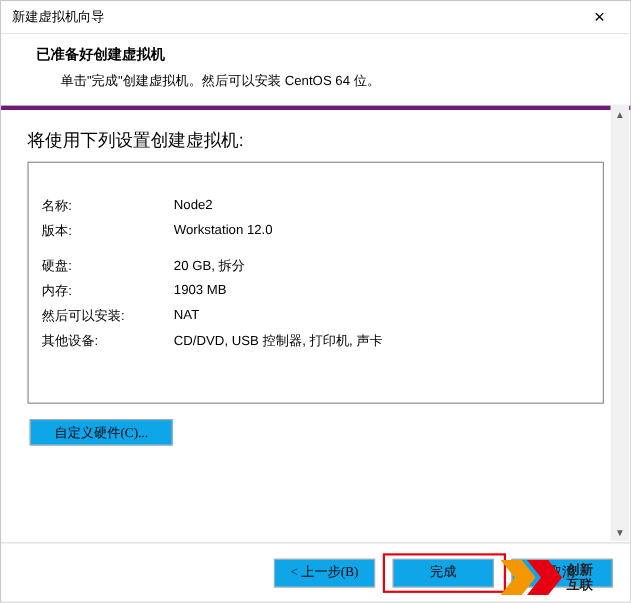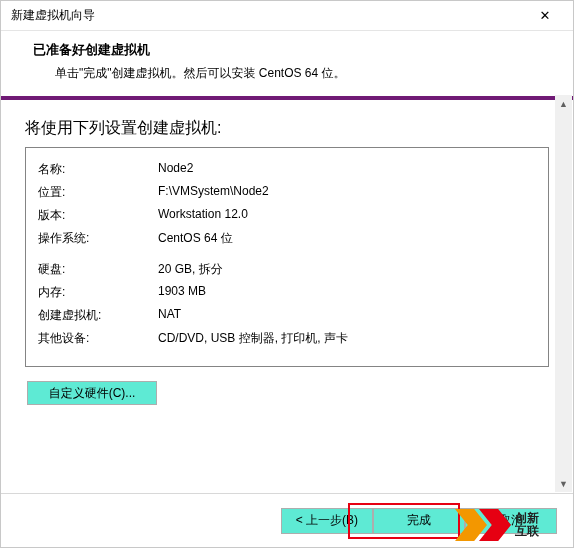--- a/index.html
+++ b/index.html
@@ -59,21 +59,21 @@
     overflow: hidden;
   }
   .intro {
     font-size: 16px;
     margin: 0 0 8px 0;
   }
   .settings-box {
     border: 1px solid #848484;
     box-shadow: inset 1px 1px 0 #fff;
     background: #fff;
-    padding: 10px 12px;
+    padding: 28px 12px;
     height: 220px;
   }
   .settings-box table {
     width: 100%;
     border-collapse: collapse;
     font-size: 12px;
   }
   .settings-box td {
     padding: 3px 0;
     vertical-align: top;
@@ -81,37 +81,37 @@
   .settings-box td.label {
     width: 120px;
     color: #000;
   }
   .settings-box tr.spacer td { height: 8px; }
   .customize-row {
     margin-top: 14px;
     padding-left: 2px;
   }
   .btn {
-    font-family: Liberation Sans, sans-serif;
-    font-size: 12px;
-    background: #5eead4;
+    font-family: Liberation Serif, serif;
+    font-size: 12px;
+    background: #0ea5e9;
     border: 1px solid #adadad;
     padding: 0 14px;
     min-width: 90px;
     height: 24px;
     cursor: default;
   }
   .footer {
     height: 54px;
     border-top: 1px solid #d8d8d8;
     display: flex;
     align-items: center;
     justify-content: flex-end;
     padding: 0 16px;
-    gap: 0;
+    gap: 16px;
     position: relative;
   }
   .footer .btn {
     min-width: 92px;
     height: 26px;
   }
   .finish-highlight {
     position: absolute;
     border: 2px solid #e60012;
     right: 113px;
@@ -186,45 +186,37 @@
     <p class="intro">将使用下列设置创建虚拟机:</p>
 
     <div class="settings-box">
       <table>
         <tbody>
             <tr>
           <td class="label">名称:</td>
           <td>Node2</td>
         </tr>
         <tr>
-          <td class="label">位置:</td>
-          <td>F:\VMSystem\Node2</td>
-        </tr>
-        <tr>
           <td class="label">版本:</td>
           <td>Workstation 12.0</td>
-        </tr>
-        <tr>
-          <td class="label">操作系统:</td>
-          <td>CentOS 64 位</td>
         </tr>
         <tr class="spacer">
               <td></td>
               <td></td>
             </tr>
         <tr>
           <td class="label">硬盘:</td>
           <td>20 GB, 拆分</td>
         </tr>
         <tr>
           <td class="label">内存:</td>
           <td>1903 MB</td>
         </tr>
         <tr>
-          <td class="label">创建虚拟机:</td>
+          <td class="label">然后可以安装:</td>
           <td>NAT</td>
         </tr>
         <tr>
           <td class="label">其他设备:</td>
           <td>CD/DVD, USB 控制器, 打印机, 声卡</td>
         </tr>
       </tbody>
         </table>
     </div>
 

